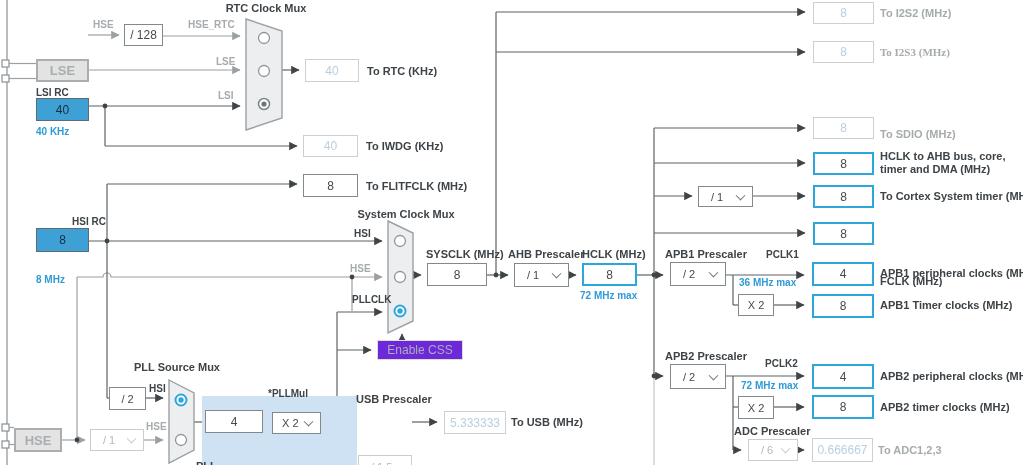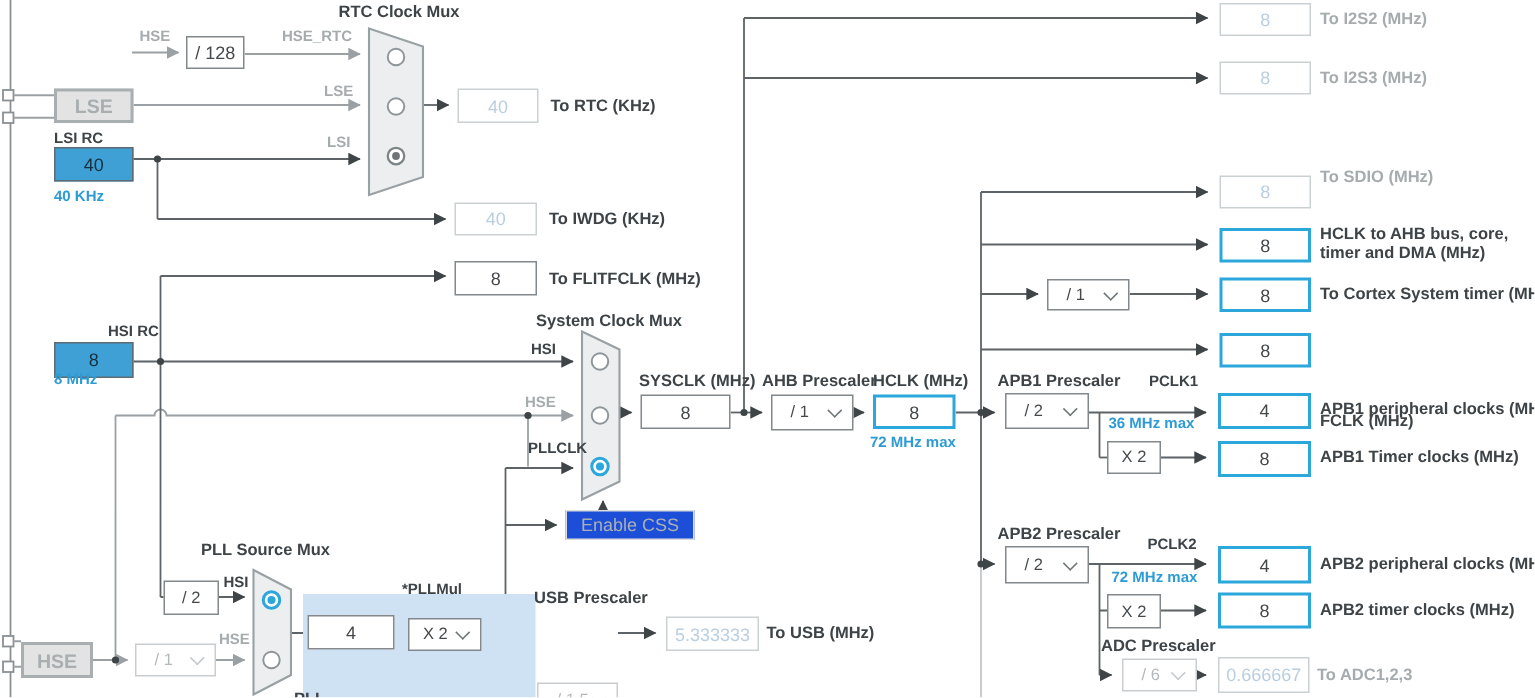--- a/index.html
+++ b/index.html
@@ -15,21 +15,21 @@
         font:12px "Liberation Sans",sans-serif;display:flex;align-items:center;justify-content:center;
         box-sizing:border-box;}
   .vbox.blue{border:2px solid #2ba7dc;}
   .vbox.off{border:1px solid #cbd0d2;color:#b9cfe0;}
   .src{position:absolute;background:#3fa0d5;border:1px solid #5f6b72;color:#16303f;
        font:12px "Liberation Sans",sans-serif;display:flex;align-items:center;justify-content:center;
        box-sizing:border-box;}
   .gsrc{position:absolute;background:#e3e3e3;border:2px solid #a9aeb0;color:#a9aeb1;
         font:bold 13px "Liberation Sans",sans-serif;display:flex;align-items:center;justify-content:center;
         box-sizing:border-box;}
-  .btn{position:absolute;background:#1d4ed8;border:1px solid #dedede;color:#aab0b3;
+  .btn{position:absolute;background:#6d28d9;border:1px solid #dedede;color:#aab0b3;
        font:12px "Liberation Sans",sans-serif;display:flex;align-items:center;justify-content:center;
        box-sizing:border-box;}
   .dd{position:absolute;background:#fff;border:1px solid #82888b;color:#45494c;
       font:11px "Liberation Sans",sans-serif;display:flex;align-items:center;
       box-sizing:border-box;padding-left:12px;}
   .dd .chev{position:absolute;right:8px;top:50%;width:6px;height:6px;
       border-right:1.4px solid #6e7477;border-bottom:1.4px solid #6e7477;
       transform:translateY(-70%) rotate(45deg);}
   .dd.off{border-color:#c9cdcf;color:#b3b8bb;}
   .dd.off .chev{border-color:#c5c9cb;}
@@ -185,21 +185,21 @@
   <div class="lbl" style="left:366px;top:140px;">To IWDG (KHz)</div>
   <div class="vbox" style="left:303px;top:174px;width:55px;height:23px;">8</div>
   <div class="lbl" style="left:366px;top:180px;">To FLITFCLK (MHz)</div>
 
   <div class="gsrc" style="left:36px;top:59px;width:53px;height:23px;">LSE</div>
   <div class="lbl sm" style="left:36px;top:87px;">LSI RC</div>
   <div class="src" style="left:36px;top:98px;width:53px;height:23px;">40</div>
   <div class="lbl sm note" style="left:36px;top:126px;">40 KHz</div>
   <div class="lbl sm" style="left:36px;top:216px;padding-left:36px;">HSI RC</div>
   <div class="src" style="left:36px;top:228px;width:53px;height:24px;">8</div>
-  <div class="lbl sm note" style="left:36px;top:248px;">8 MHz</div>
+  <div class="lbl sm note" style="left:36px;top:274px;">8 MHz</div>
   <div class="gsrc" style="left:14px;top:428px;width:48px;height:24px;">HSE</div>
 
   <div class="lbl ctr" style="left:118px;top:361px;width:118px;">PLL Source Mux</div>
   <div class="vbox" style="left:109px;top:387px;width:37px;height:23px;font-size:11px;">/ 2</div>
   <div class="lbl sm" style="left:149px;top:383px;">HSI</div>
   <div class="dd off" style="left:90px;top:429px;width:54px;height:22px;">
     <span>/ 1</span>
     <span class="chev"></span>
   </div>
   <div class="lbl sm off" style="left:146px;top:421px;">HSE</div>
@@ -236,24 +236,24 @@
     <span class="chev"></span>
   </div>
 
   <div class="lbl" style="left:582px;top:248px;">HCLK (MHz)</div>
   <div class="vbox blue" style="left:582px;top:263px;width:55px;height:23px;">8</div>
   <div class="lbl note" style="left:580px;top:290px;">72 MHz max</div>
 
   <div class="vbox off" style="left:813px;top:2px;width:61px;height:22px;">8</div>
   <div class="lbl off" style="left:880px;top:7px;">To I2S2 (MHz)</div>
   <div class="vbox off" style="left:813px;top:41px;width:61px;height:22px;">8</div>
-  <div class="lbl off" style="left:880px;top:46px;">To I2S3 (MHz)</div>
+  <div class="lbl off" style="left:880px;top:46px;font-family:Liberation Serif, serif;">To I2S3 (MHz)</div>
 
   <div class="vbox off" style="left:813px;top:117px;width:61px;height:22px;">8</div>
-  <div class="lbl off" style="left:880px;top:112px;">To SDIO (MHz)</div>
+  <div class="lbl off" style="left:880px;top:128px;">To SDIO (MHz)</div>
 
   <div class="vbox blue" style="left:813px;top:152px;width:61px;height:23px;">8</div>
   <div class="lbl" style="left:880px;top:150px;">HCLK to AHB bus, core,</div>
   <div class="lbl" style="left:880px;top:163px;">timer and DMA (MHz)</div>
 
   <div class="dd" style="left:698px;top:186px;width:55px;height:21px;">
     <span>/ 1</span>
     <span class="chev"></span>
   </div>
   <div class="vbox blue" style="left:813px;top:185px;width:61px;height:23px;">8</div>

